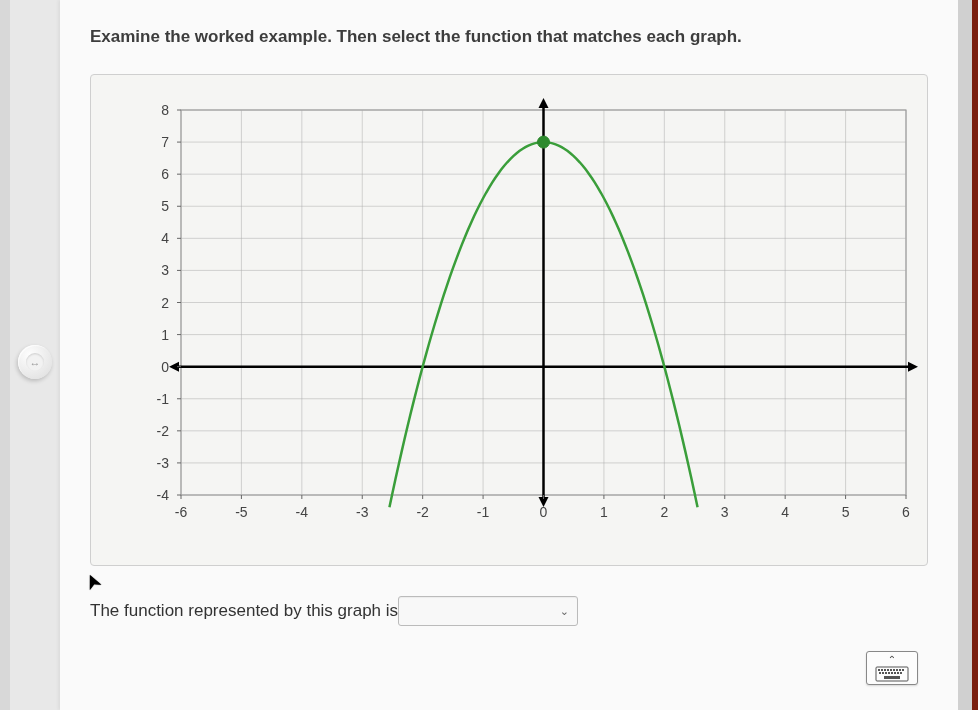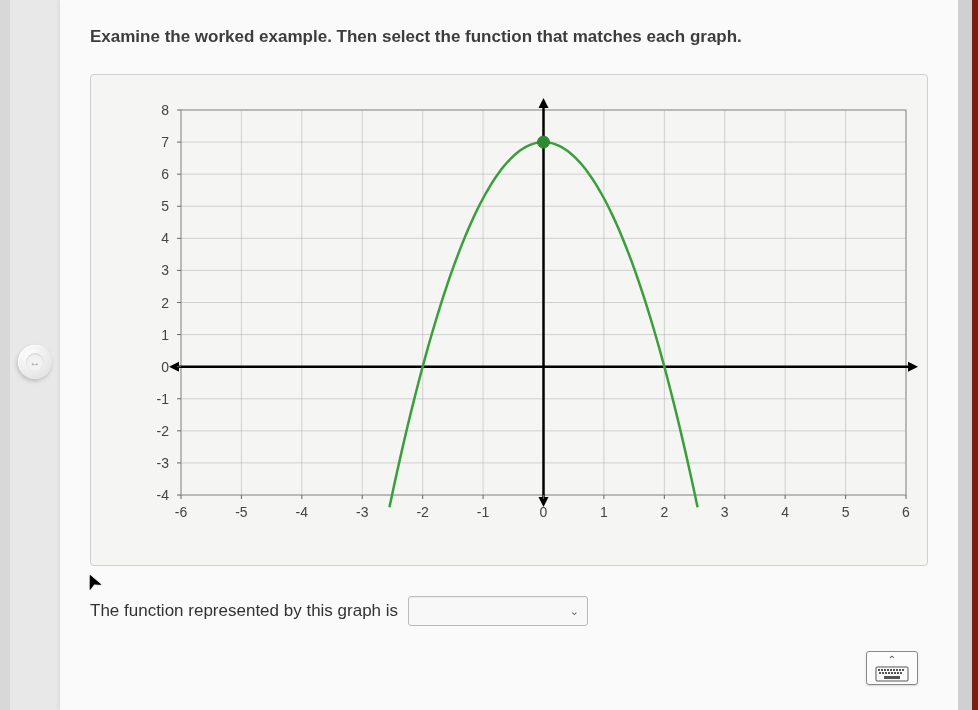--- a/index.html
+++ b/index.html
@@ -88,21 +88,20 @@
     .vertex-point {
       fill: #2d8a2d;
       stroke: #2d8a2d;
     }
     .arrowhead {
       fill: #000;
     }
     .answer-row {
       display: flex;
       align-items: center;
-      gap: 10px;
       font-size: 17px;
       color: #333;
     }
     .answer-select {
       border: 1px solid #bbb;
       border-radius: 3px;
       background: #f8f8f8;
       padding: 6px 28px 6px 8px;
       font-size: 15px;
       min-width: 180px;

